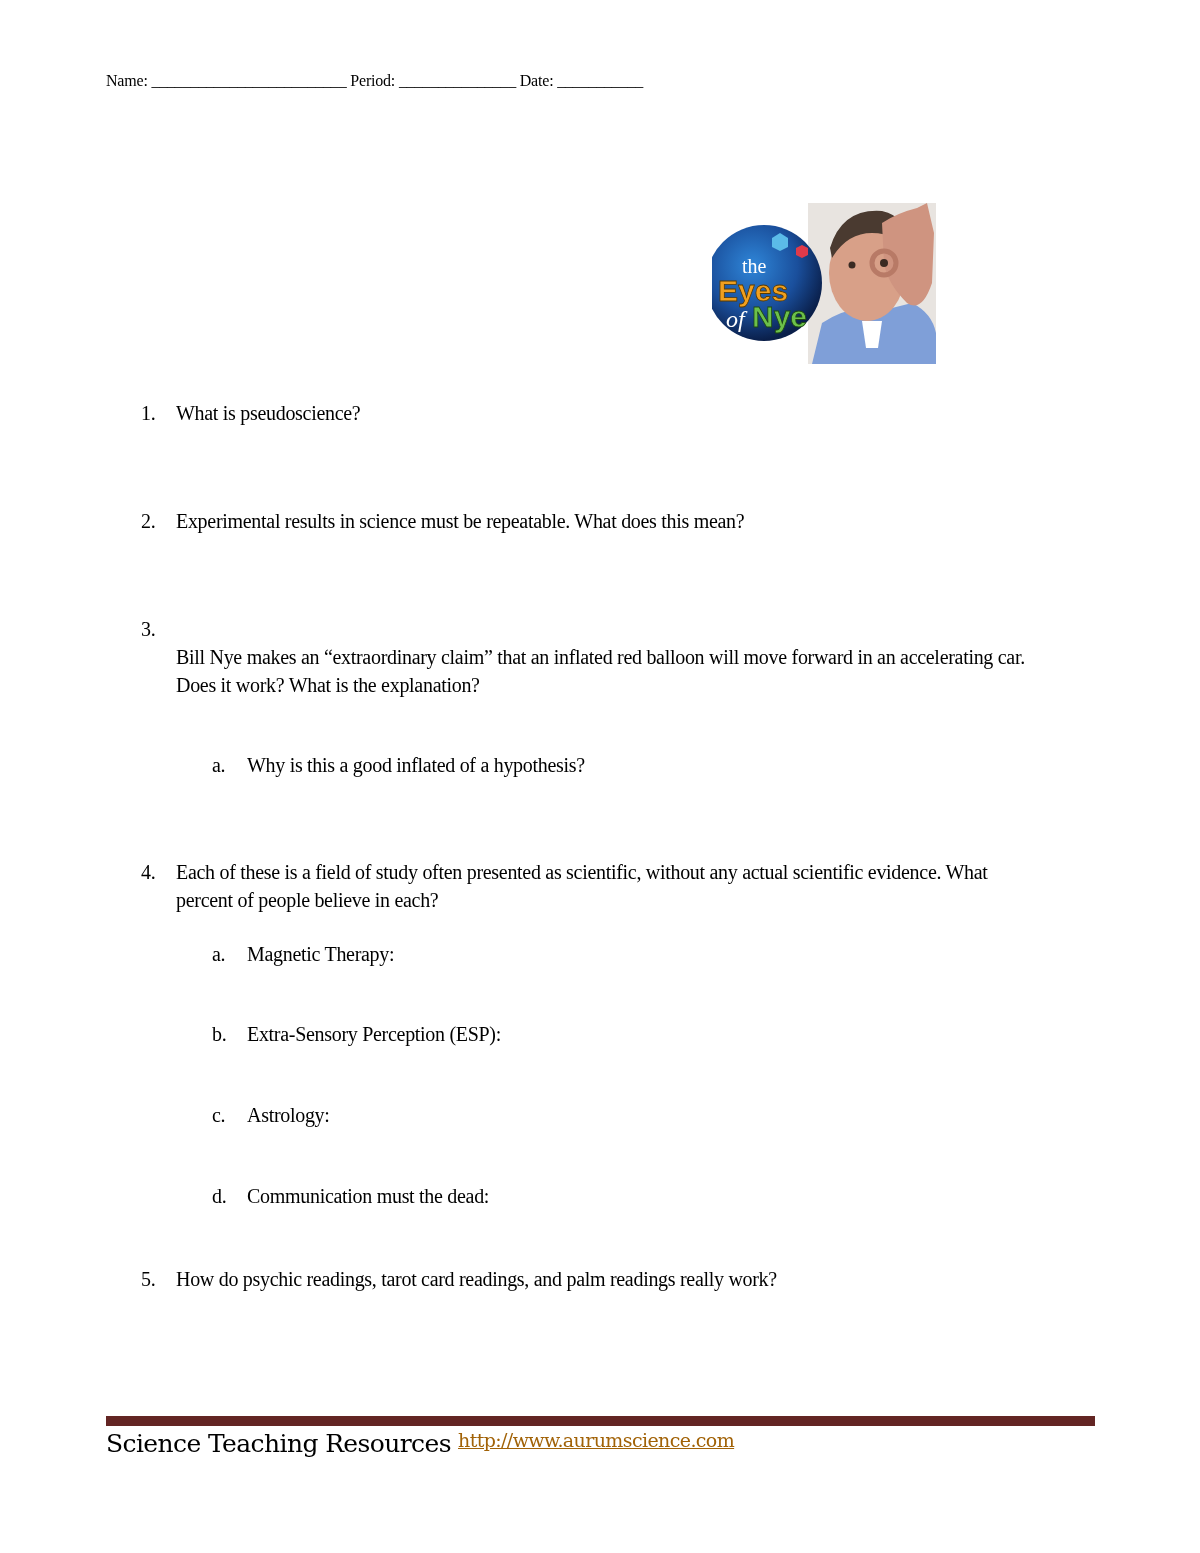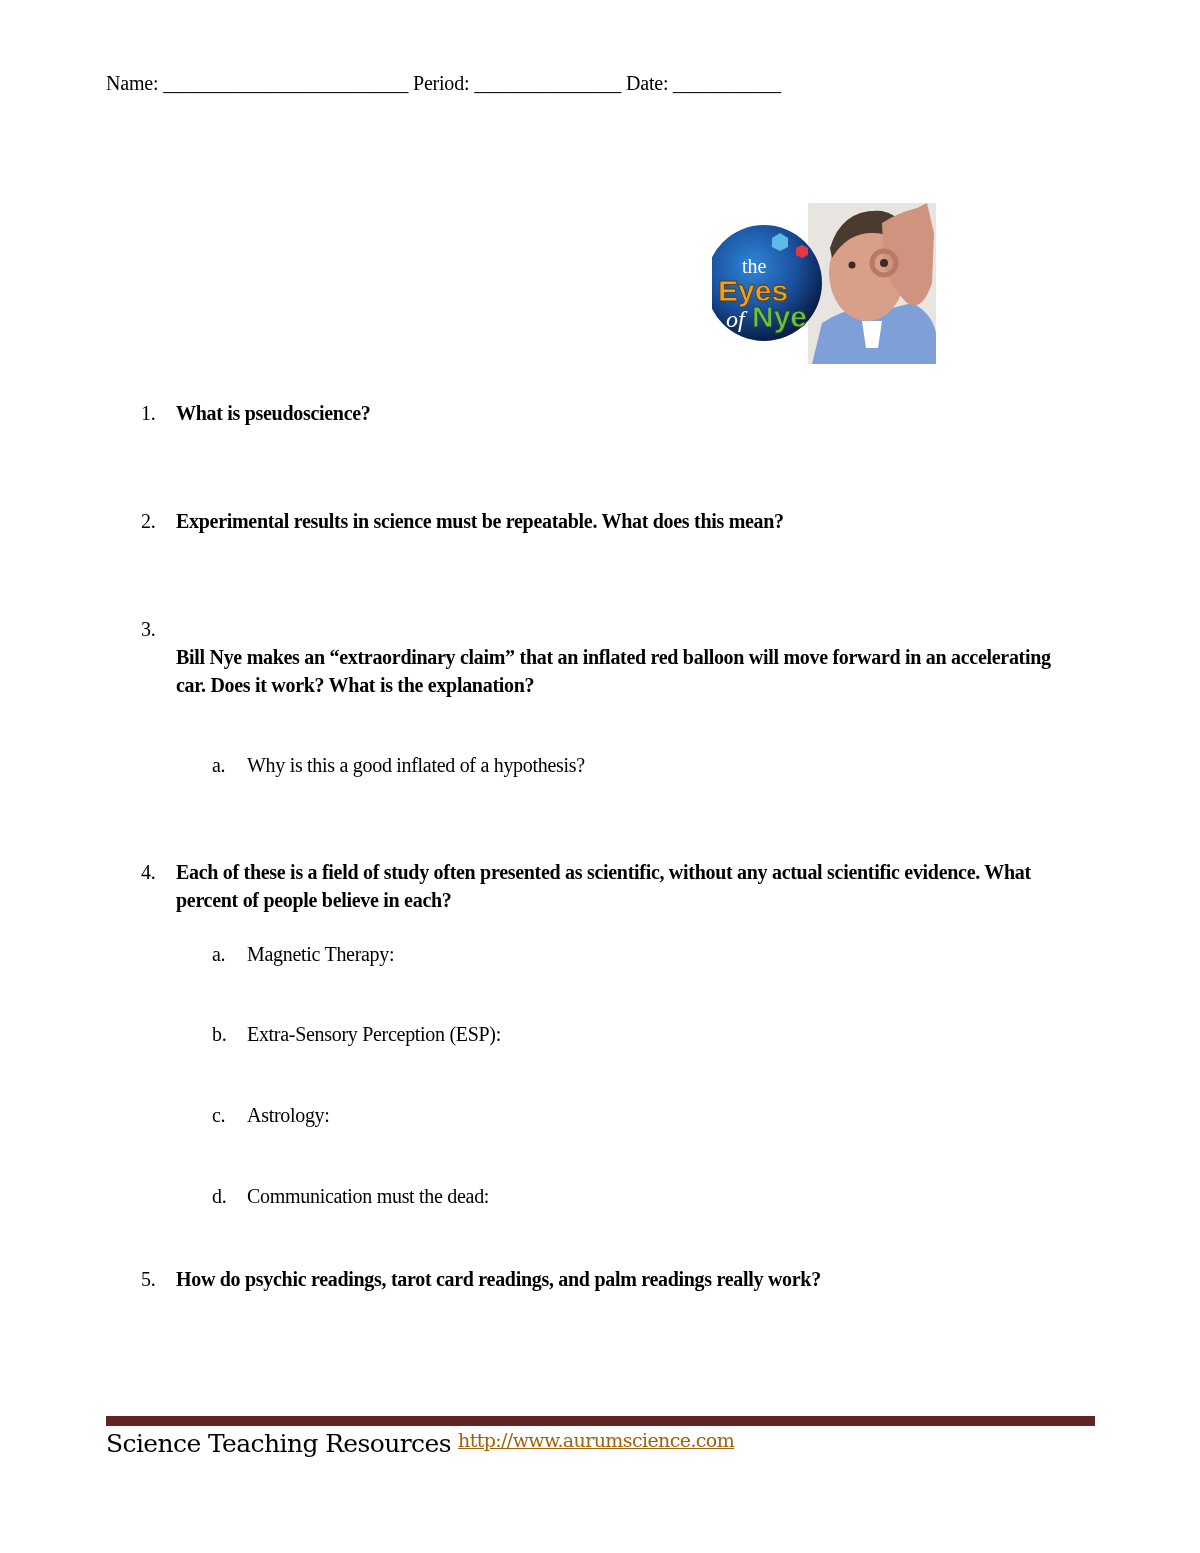--- a/index.html
+++ b/index.html
@@ -1,25 +1,25 @@
 <!DOCTYPE html>
 <html><head>
 <meta charset="utf-8">
 <style>
   html, body { margin: 0; padding: 0; background: #ffffff; }
   body { width: 1200px; height: 1553px; position: relative; overflow: hidden;
          font-family: "Liberation Serif", "DejaVu Serif", serif; color: #000; }
   .abs { position: absolute; }
-  .header-line { left: 106px; top: 72px; font-size: 20px; white-space: nowrap; letter-spacing: -0.2px; }
+  .header-line { left: 106px; top: 72px; font-size: 16px; white-space: nowrap; letter-spacing: -0.2px; }
   .title { left: 248px; top: 194px; font-family: "Liberation Sans", "DejaVu Sans", sans-serif;
            font-size: 37px; line-height: 48px; letter-spacing: 0.2px; }
   .logo { left: 712px; top: 203px; width: 224px; height: 161px; overflow: hidden; background: #4d7c0f; }
   .q { font-size: 20px; line-height: 28px; letter-spacing: -0.3px; }
   .qnum { position: absolute; left: 141px; }
-  .qtext { position: absolute; left: 176px; width: 900px; font-weight: bold; }
+  .qtext { position: absolute; left: 176px; width: 900px; }
   .snum { position: absolute; left: 212px; }
   .stext { position: absolute; left: 247px; width: 800px; }
   .footer-bar { left: 106px; top: 1416px; width: 989px; height: 10px; background: #632523; }
   .footer-left { left: 106px; top: 1429px; font-family: "DejaVu Serif", serif; font-size: 25px; letter-spacing: -0.6px; }
   .footer-link { left: 458px; top: 1429px; font-family: "DejaVu Serif", serif; font-size: 19px; color: #a16207;
                  text-decoration: underline; letter-spacing: -0.6px; }
 </style>
 </head>
 <body>
 

